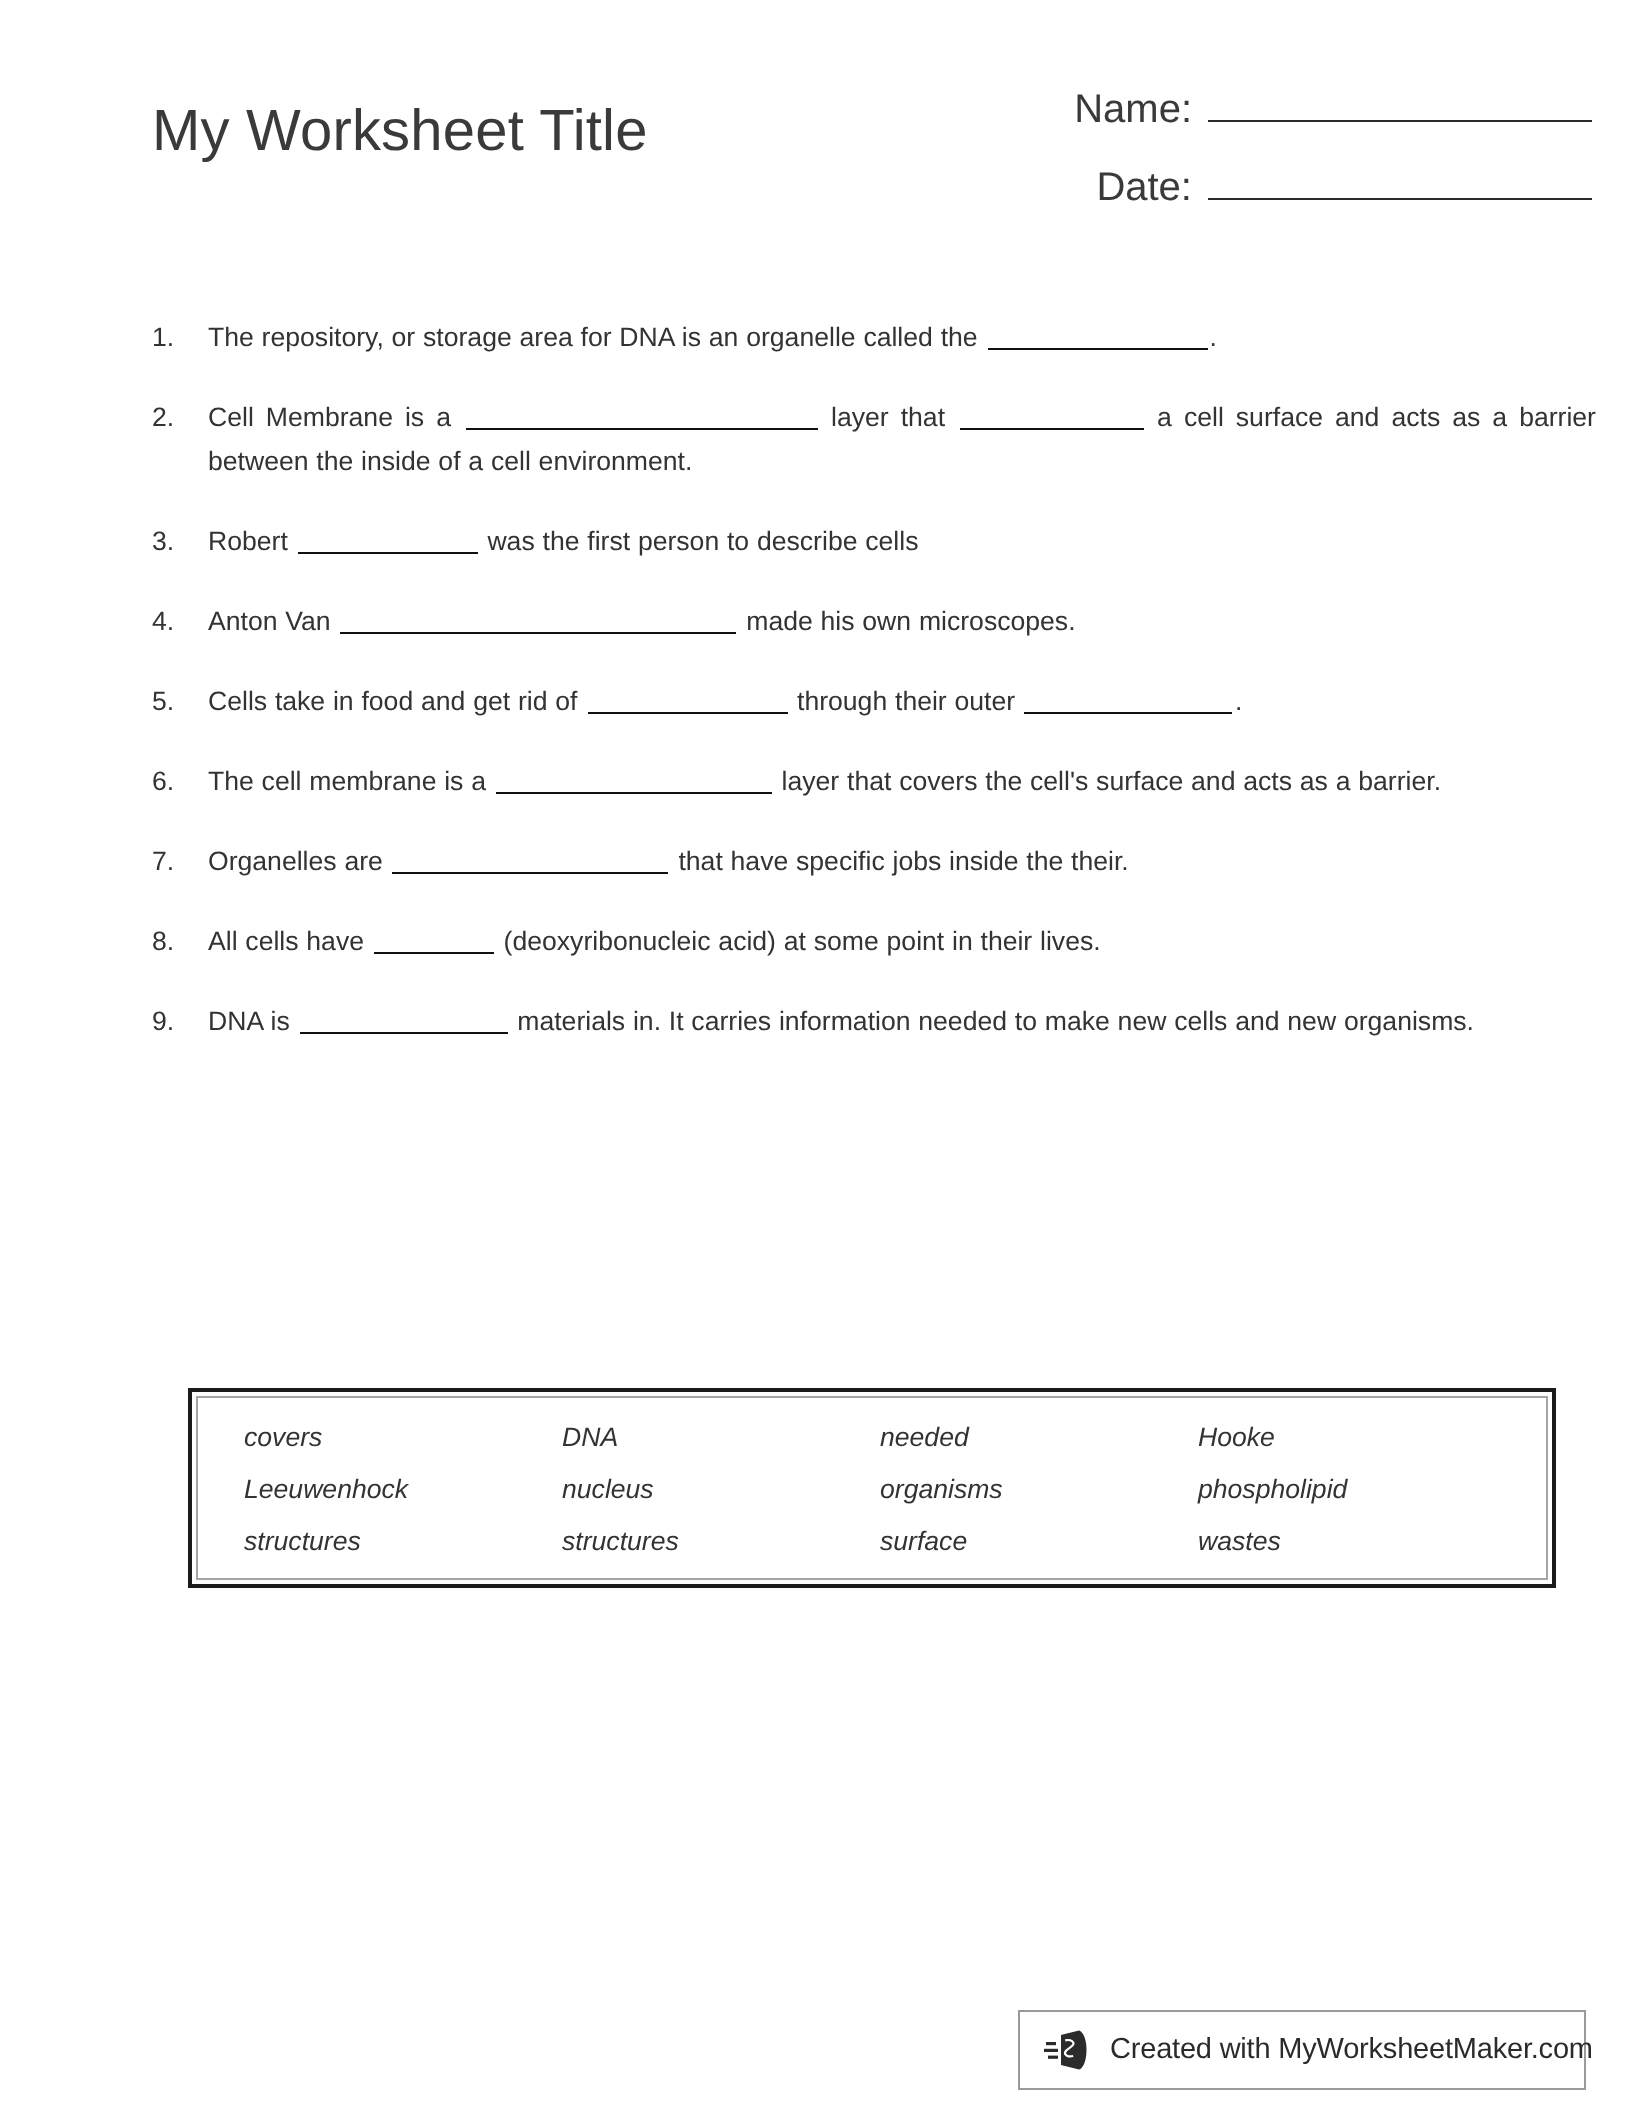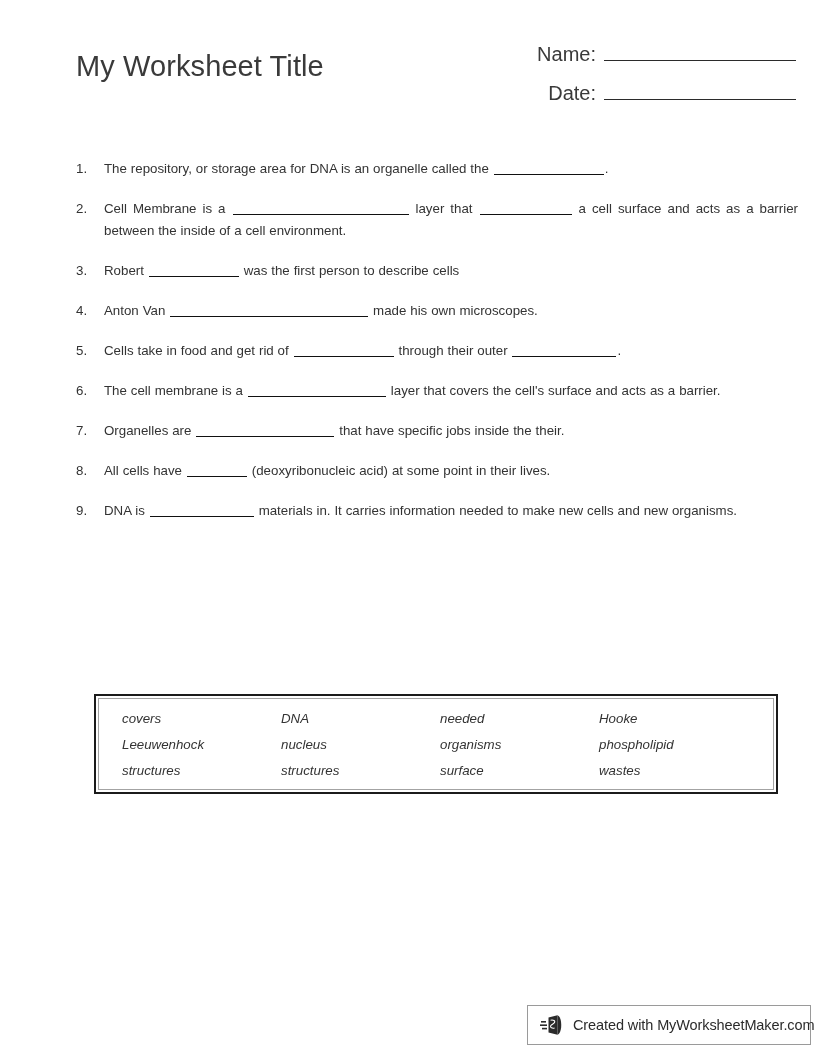--- a/index.html
+++ b/index.html
@@ -140,21 +140,21 @@
     flex: 0 0 159px;
     padding-left: 23px;
     font-size: 13.3px;
     color: #333333;
     white-space: nowrap;
   }
 
   
   .badge {
     position: absolute;
-    left: 499px;
+    left: 481px;
     top: 1005px;
     width: 284px;
     height: 40px;
     border: 1px solid #9a9a9a;
     background: #ffffff;
     display: flex;
     align-items: center;
     padding-left: 12px;
   }
   .badge-logo {

